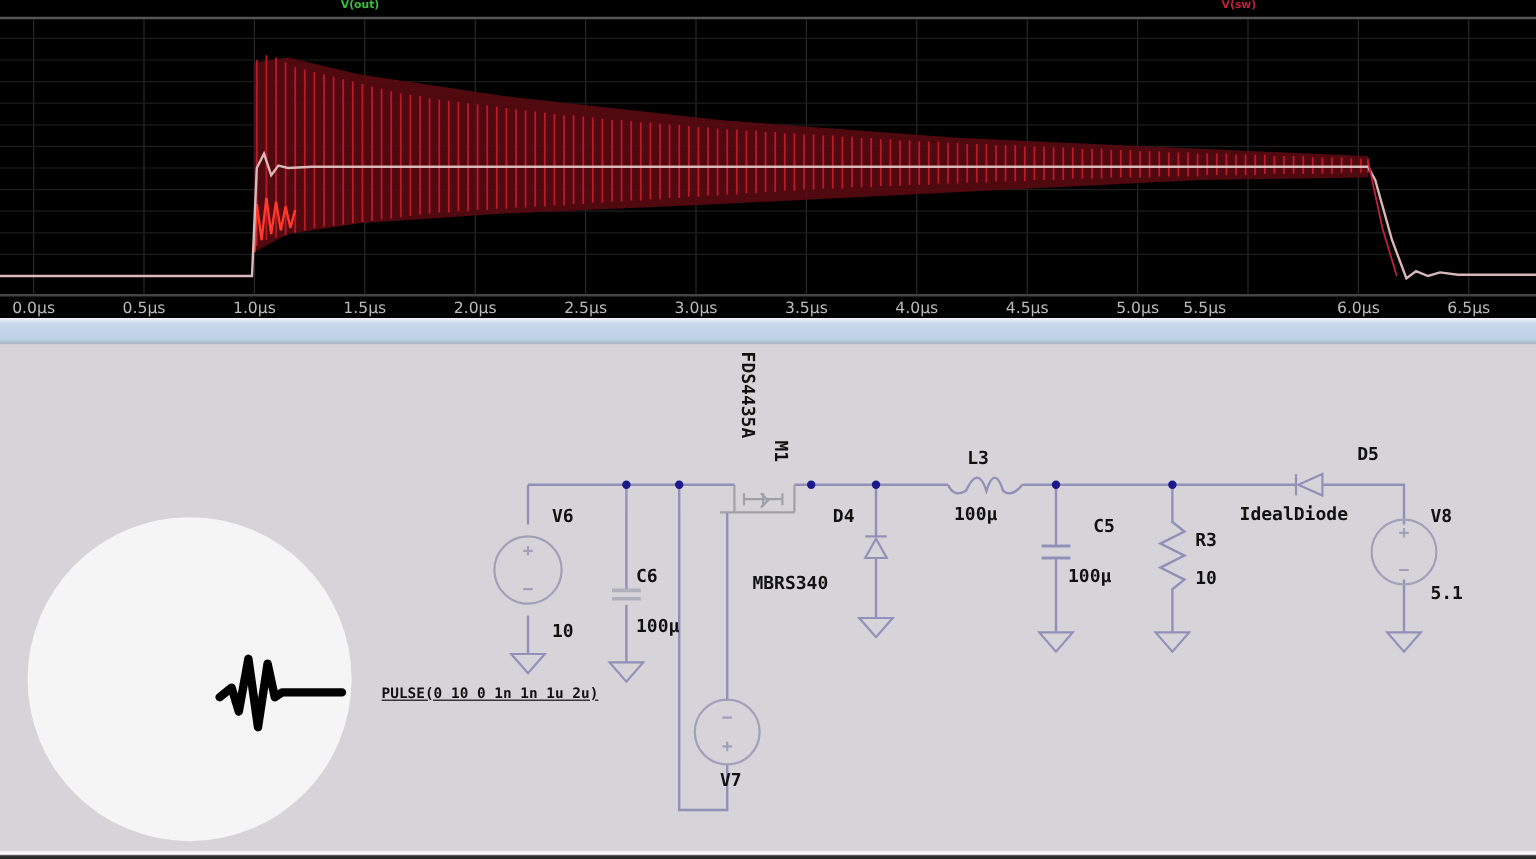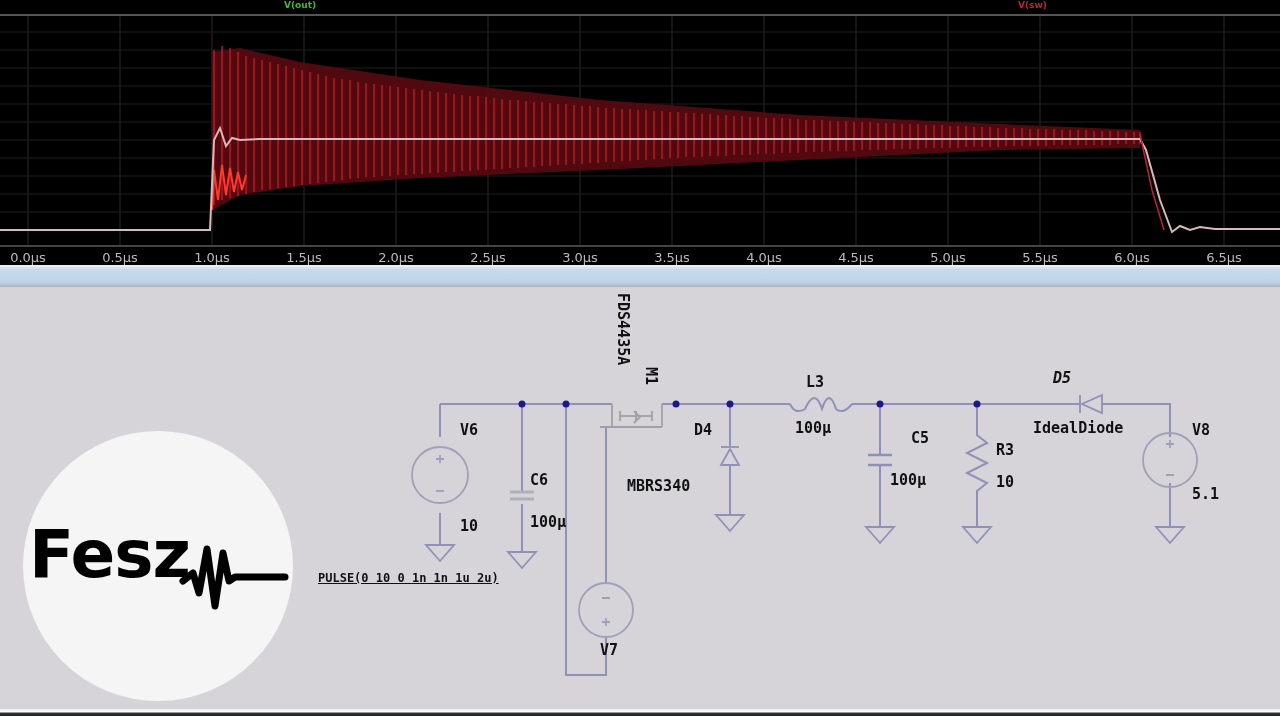--- a/index.html
+++ b/index.html
@@ -75,21 +75,21 @@
   <span class="tick-label" style="left:120px;">0.5µs</span>
   <span class="tick-label" style="left:212px;">1.0µs</span>
   <span class="tick-label" style="left:304px;">1.5µs</span>
   <span class="tick-label" style="left:396px;">2.0µs</span>
   <span class="tick-label" style="left:488px;">2.5µs</span>
   <span class="tick-label" style="left:580px;">3.0µs</span>
   <span class="tick-label" style="left:672px;">3.5µs</span>
   <span class="tick-label" style="left:764px;">4.0µs</span>
   <span class="tick-label" style="left:856px;">4.5µs</span>
   <span class="tick-label" style="left:948px;">5.0µs</span>
-  <span class="tick-label" style="left:1040px;">5.5µs</span>
+  <span class="tick-label" style="left:1004px;">5.5µs</span>
   <span class="tick-label" style="left:1132px;">6.0µs</span>
   <span class="tick-label" style="left:1224px;">6.5µs</span>
 </div>
 
 <div class="divider"></div>
 
 <div class="schematic">
   <svg width="1280" height="422">
     <g stroke="#9090b8" stroke-width="2" fill="none">
 
@@ -184,26 +184,25 @@
   <span class="lbl" style="left:318px;top:284px;font-size:12px;text-decoration:underline;">PULSE(0 10 0 1n 1n 1u 2u)</span>
   <span class="lbl" style="left:560px;top:354px;margin-left:40px;">V7</span>
   <span class="lbl" style="left:694px;top:134px;">D4</span>
   <span class="lbl" style="left:627px;top:190px;">MBRS340</span>
   <span class="lbl" style="left:806px;top:86px;">L3</span>
   <span class="lbl" style="left:795px;top:132px;">100µ</span>
   <span class="lbl" style="left:890px;top:142px;margin-left:21px;">C5</span>
   <span class="lbl" style="left:890px;top:184px;">100µ</span>
   <span class="lbl" style="left:996px;top:154px;">R3</span>
   <span class="lbl" style="left:996px;top:186px;">10</span>
-  <span class="lbl" style="left:1053px;top:82px;font-style:italic;">D5</span>
+  <span class="lbl" style="left:1131px;top:82px;">D5</span>
   <span class="lbl" style="left:1033px;top:132px;">IdealDiode</span>
   <span class="lbl" style="left:1192px;top:134px;">V8</span>
   <span class="lbl" style="left:1192px;top:198px;">5.1</span>
 </div>
 
 <div class="logo">
-  <span class="logo-text">Fesz</span>
   <svg width="270" height="270">
     <path d="M160 150 L170 142 L176 162 L184 118 L192 175 L200 122 L206 150 L212 146 L262 146" stroke="#000" stroke-width="7" fill="none" stroke-linejoin="round" stroke-linecap="round"></path>
   </svg>
 </div>
 
 <div class="bottom-bar"></div>
 
 </body></html>

